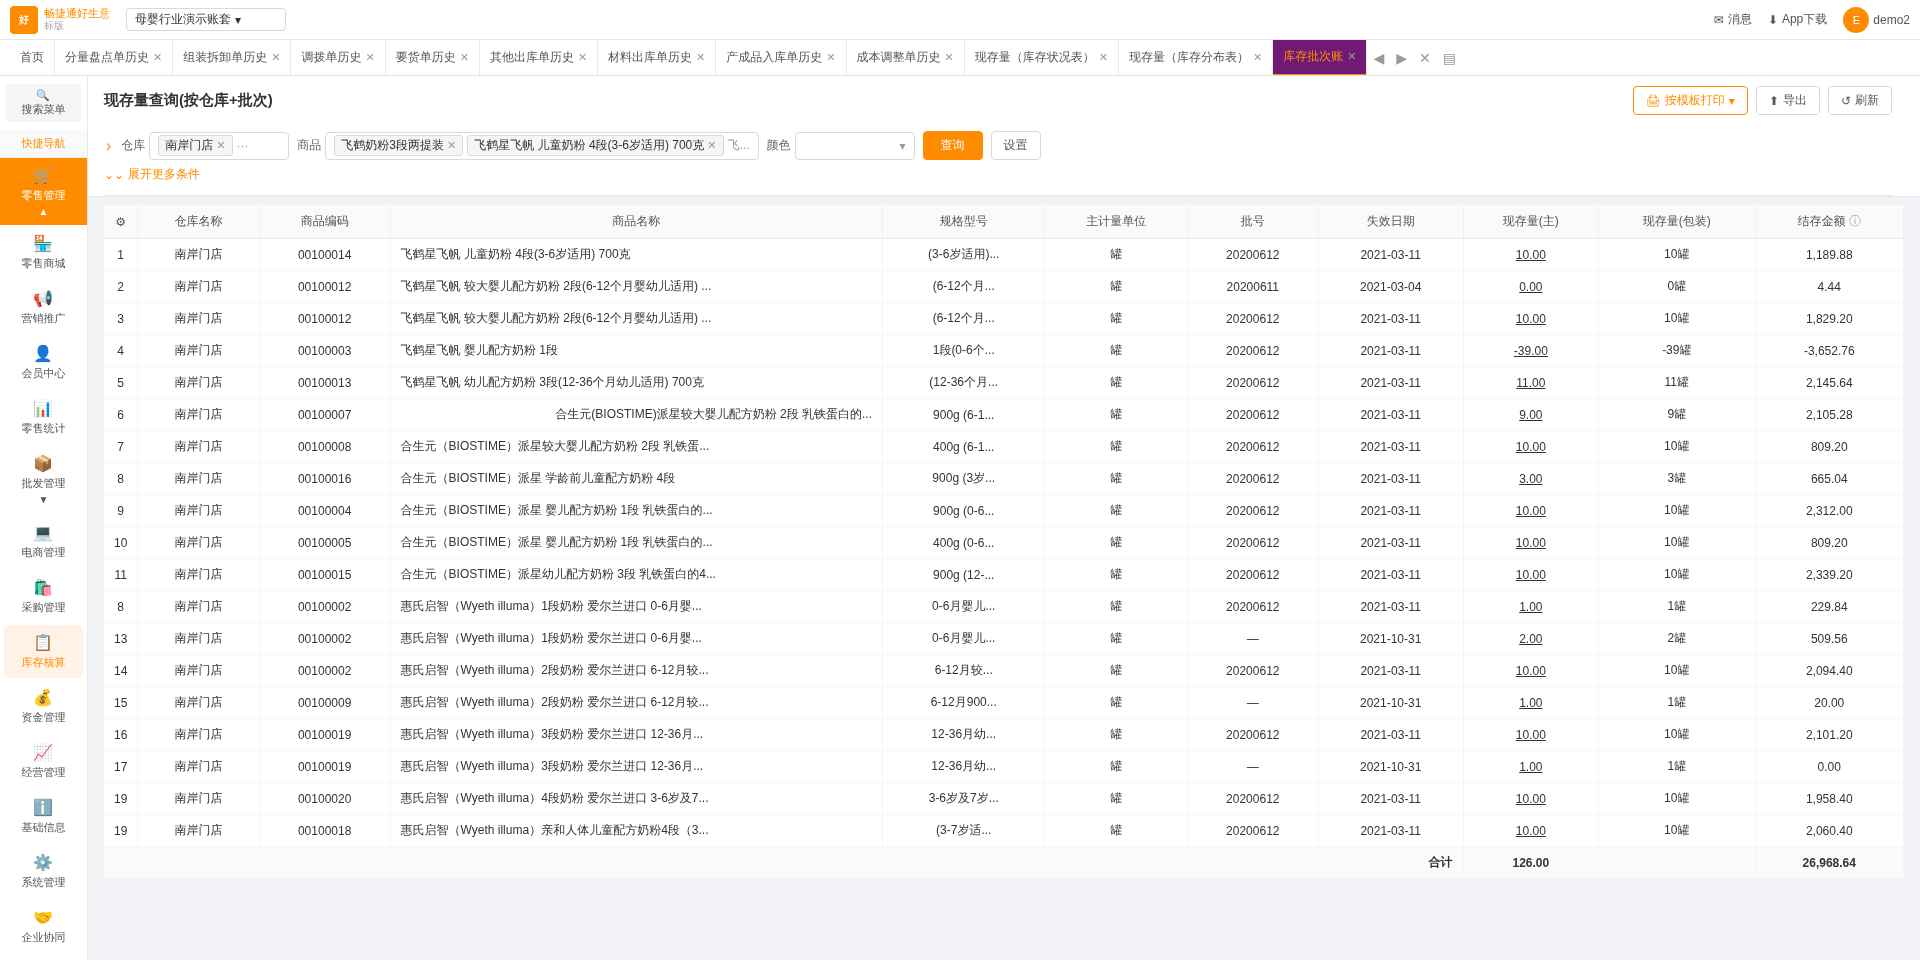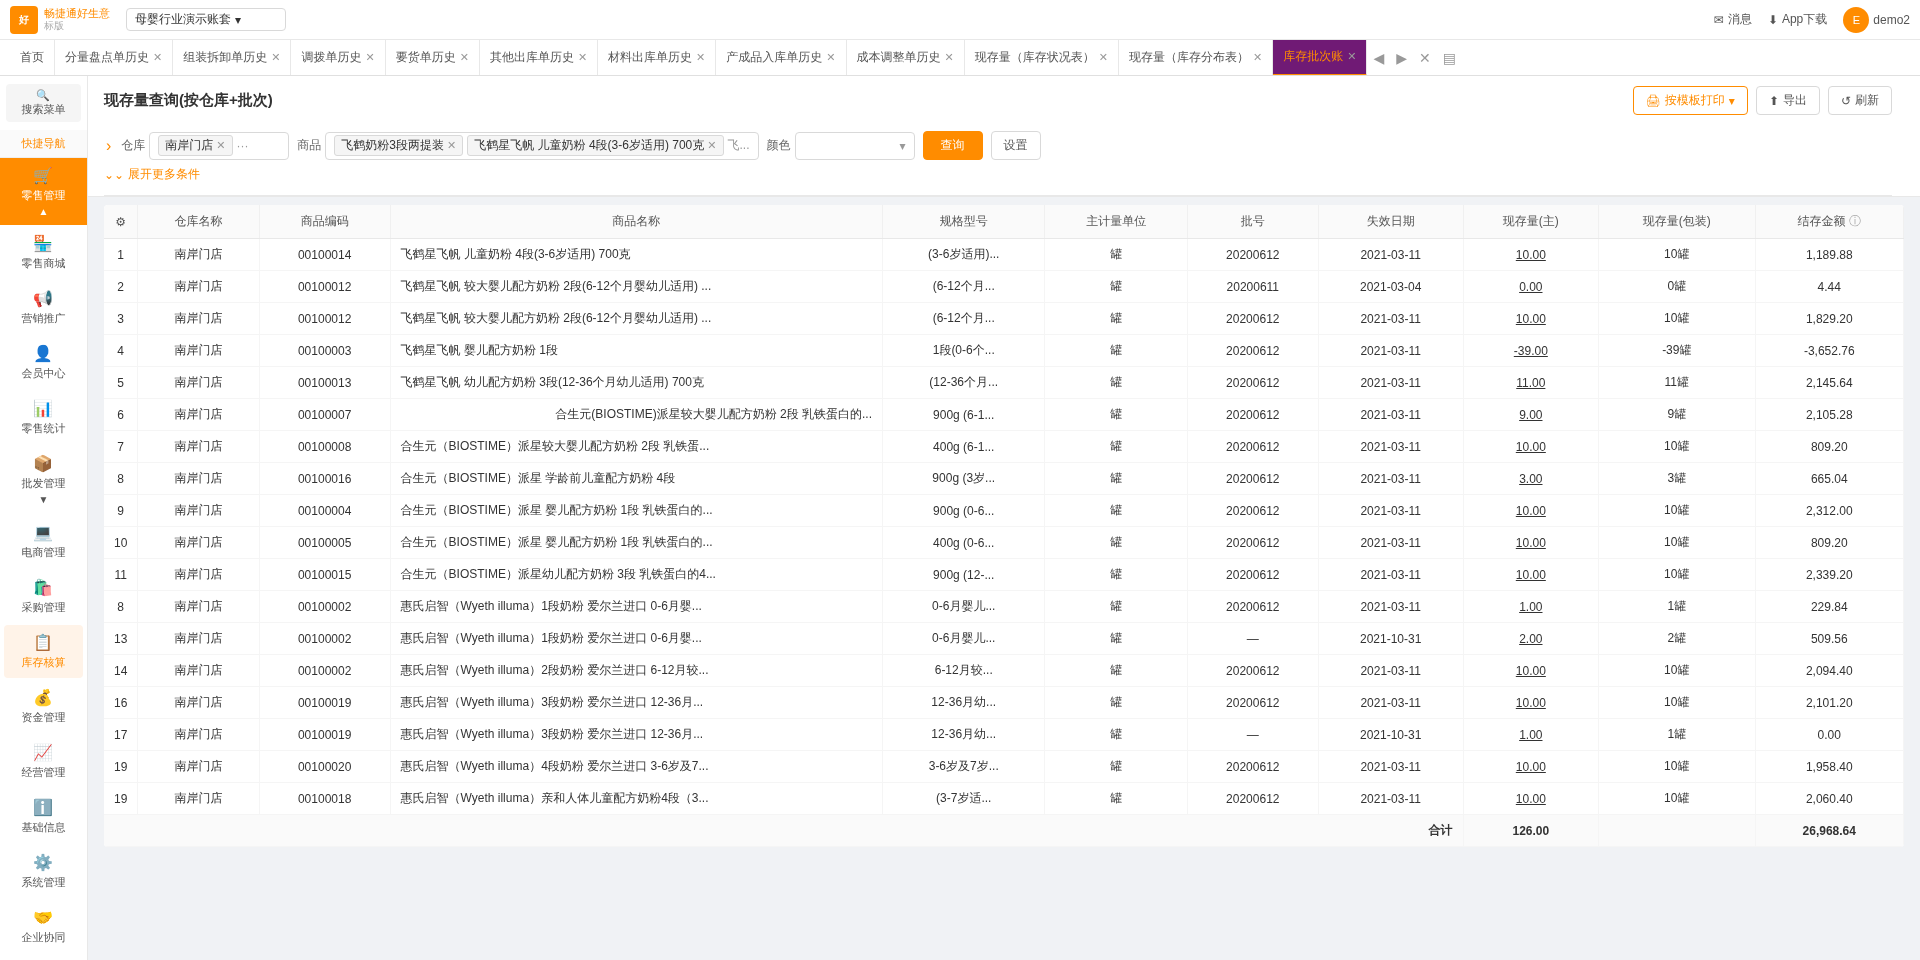--- a/index.html
+++ b/index.html
@@ -492,20 +492,33 @@
     <td style="text-align:left;max-width:280px;overflow:hidden;text-overflow:ellipsis;">惠氏启智（Wyeth illuma）2段奶粉 爱尔兰进口 6-12月较...</td>
     <td>6-12月较...</td>
     <td>罐</td>
     <td>20200612</td>
     <td>2021-03-11</td>
     <td class="text-link" style="text-decoration:underline;cursor:pointer;">10.00</td>
     <td class="">10罐</td>
     <td class="">2,094.40</td>
   </tr>
             <tr>
+    <td class="row-num">15</td>
+    <td>南岸门店</td>
+    <td>00100009</td>
+    <td style="text-align:left;max-width:280px;overflow:hidden;text-overflow:ellipsis;">惠氏启智（Wyeth illuma）2段奶粉 爱尔兰进口 6-12月较...</td>
+    <td>6-12月900...</td>
+    <td>罐</td>
+    <td>—</td>
+    <td>2021-10-31</td>
+    <td class="text-link" style="text-decoration:underline;cursor:pointer;">1.00</td>
+    <td class="">1罐</td>
+    <td class="">20.00</td>
+  </tr>
+            <tr>
     <td class="row-num">16</td>
     <td>南岸门店</td>
     <td>00100019</td>
     <td style="text-align:left;max-width:280px;overflow:hidden;text-overflow:ellipsis;">惠氏启智（Wyeth illuma）3段奶粉 爱尔兰进口 12-36月...</td>
     <td>12-36月幼...</td>
     <td>罐</td>
     <td>20200612</td>
     <td>2021-03-11</td>
     <td class="text-link" style="text-decoration:underline;cursor:pointer;">10.00</td>
     <td class="">10罐</td>

